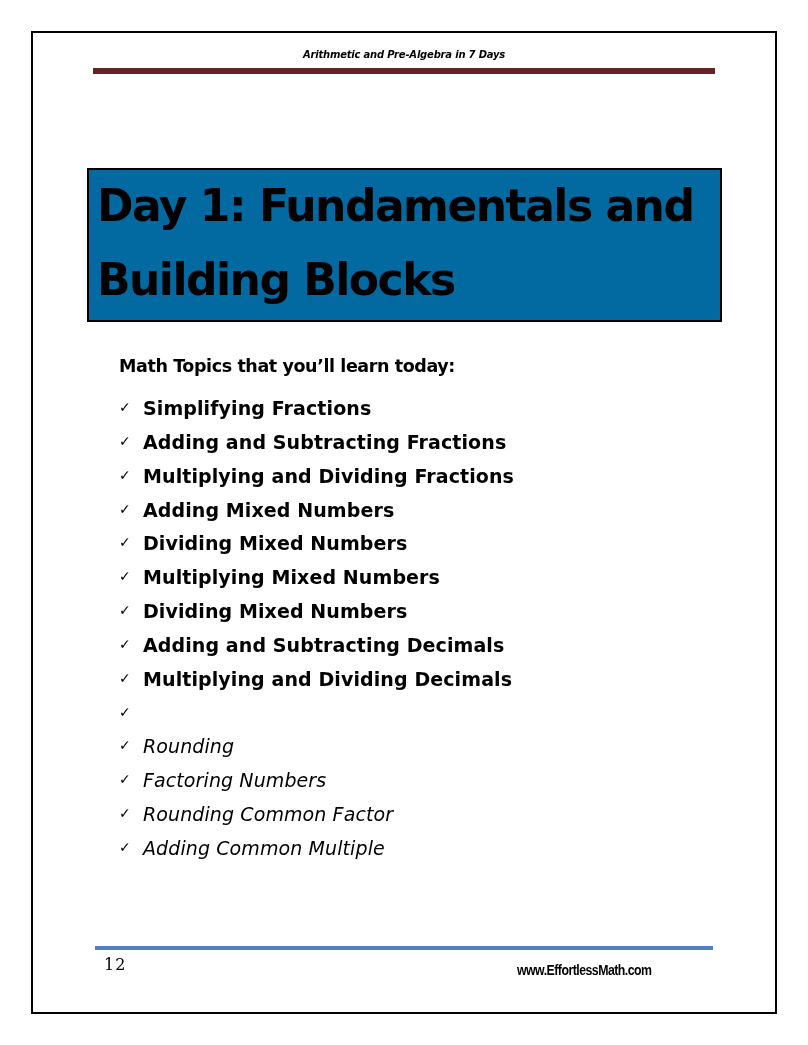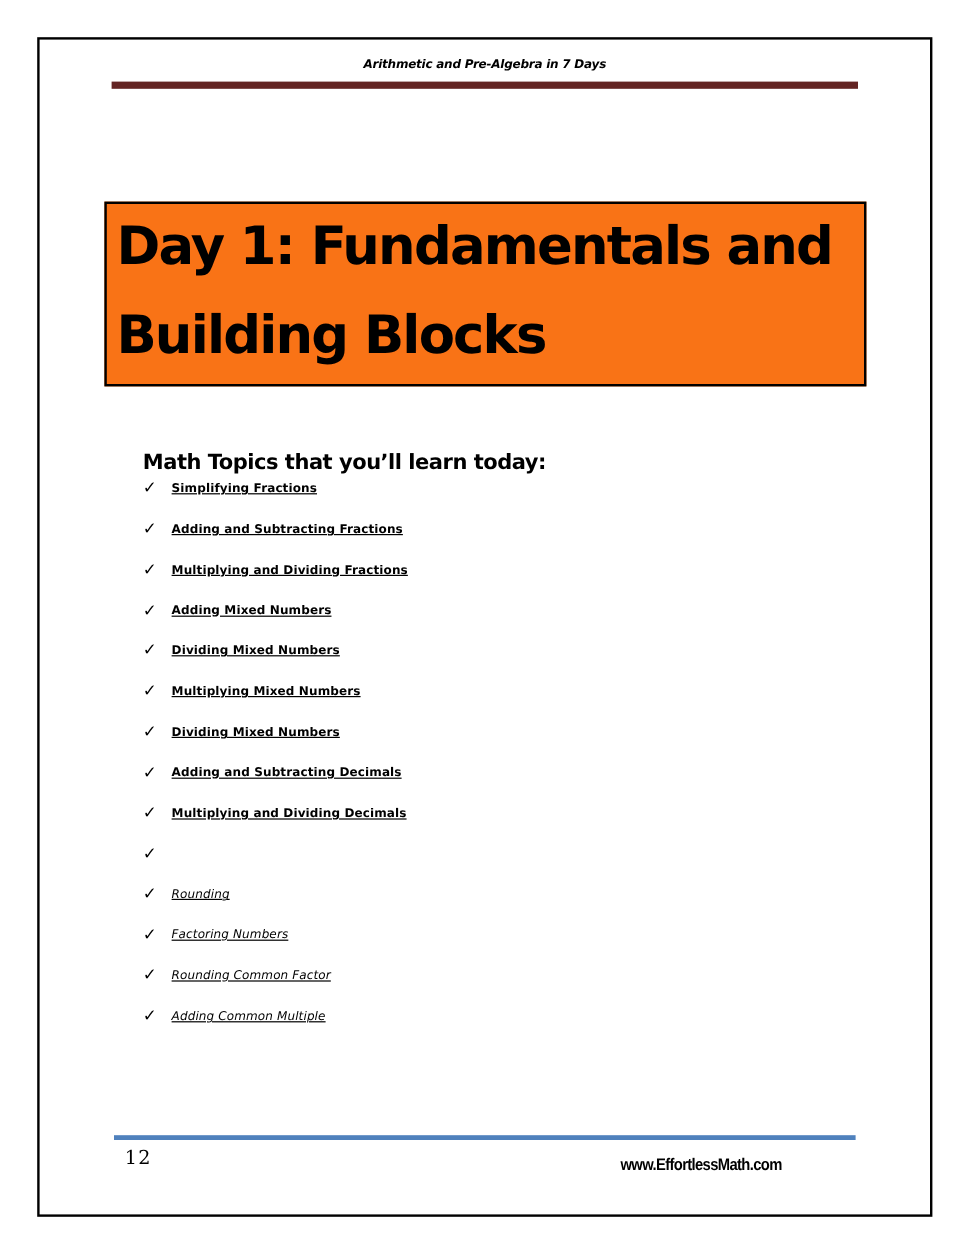--- a/index.html
+++ b/index.html
@@ -1,28 +1,28 @@
 <!DOCTYPE html>
 <html><head>
 <meta charset="utf-8">
 <style>
   html, body { margin: 0; padding: 0; background: #ffffff; }
   body { width: 808px; height: 1045px; position: relative; overflow: hidden; font-family: "Liberation Sans", sans-serif; color: #000; }
   .page-frame { position: absolute; left: 31px; top: 31px; width: 742px; height: 979px; border: 2px solid #000; box-sizing: content-box; }
   .running-header { position: absolute; left: 93px; top: 49px; width: 622px; text-align: center; font-family: "DejaVu Sans", sans-serif; font-style: italic; font-weight: bold; font-size: 10px; letter-spacing: -0.2px; }
   .header-rule { position: absolute; left: 93px; top: 68px; width: 622px; height: 6px; background: #632423; }
-  .title-box { position: absolute; left: 87px; top: 168px; width: 631px; height: 150px; background: #f97316; border: 2px solid #000; box-sizing: content-box; }
+  .title-box { position: absolute; left: 87px; top: 168px; width: 631px; height: 150px; background: #0369a1; border: 2px solid #000; box-sizing: content-box; }
   .title-line { position: absolute; left: 8px; font-family: "DejaVu Sans", sans-serif; font-weight: bold; font-size: 44px; letter-spacing: -1.5px; line-height: 1; }
   .title-line.l1 { top: 14px; }
   .title-line.l2 { top: 88px; }
-  .topics-heading { position: absolute; left: 119px; top: 356px; font-family: "DejaVu Sans", sans-serif; font-weight: bold; font-size: 17.5px; letter-spacing: -0.4px; margin-top: 20px; }
+  .topics-heading { position: absolute; left: 119px; top: 356px; font-family: "DejaVu Sans", sans-serif; font-weight: bold; font-size: 17.5px; letter-spacing: -0.4px; }
   .topic-list { position: absolute; left: 119px; top: 397px; margin: 0; padding: 0; list-style: none; }
   .topic-item { height: 33.85px; display: flex; align-items: flex-start; }
   .check { width: 24px; font-family: "DejaVu Sans", sans-serif; font-size: 14px; line-height: 20px; }
-  .topic-label { font-family: "DejaVu Sans", sans-serif; font-size: 10px; line-height: 22px; letter-spacing: 0.1px; text-decoration: underline; }
+  .topic-label { font-family: "DejaVu Sans", sans-serif; font-size: 19px; line-height: 22px; letter-spacing: 0.1px; }
   .topic-label.italic { font-style: italic; font-weight: normal; }
   .topic-label.medium { font-weight: 600; }
   .footer-rule { position: absolute; left: 95px; top: 946px; width: 618px; height: 4px; background: #4f81bd; }
   .page-number { position: absolute; left: 104px; top: 955px; font-family: "DejaVu Serif", serif; font-size: 16px; letter-spacing: 1px; }
   .footer-url { position: absolute; left: 517px; top: 962px; font-family: "Liberation Sans", sans-serif; font-weight: bold; font-size: 14px; letter-spacing: -0.6px; transform: scaleX(0.88); transform-origin: left; }
 </style>
 </head>
 <body>
 
 <div class="page-frame"></div>

